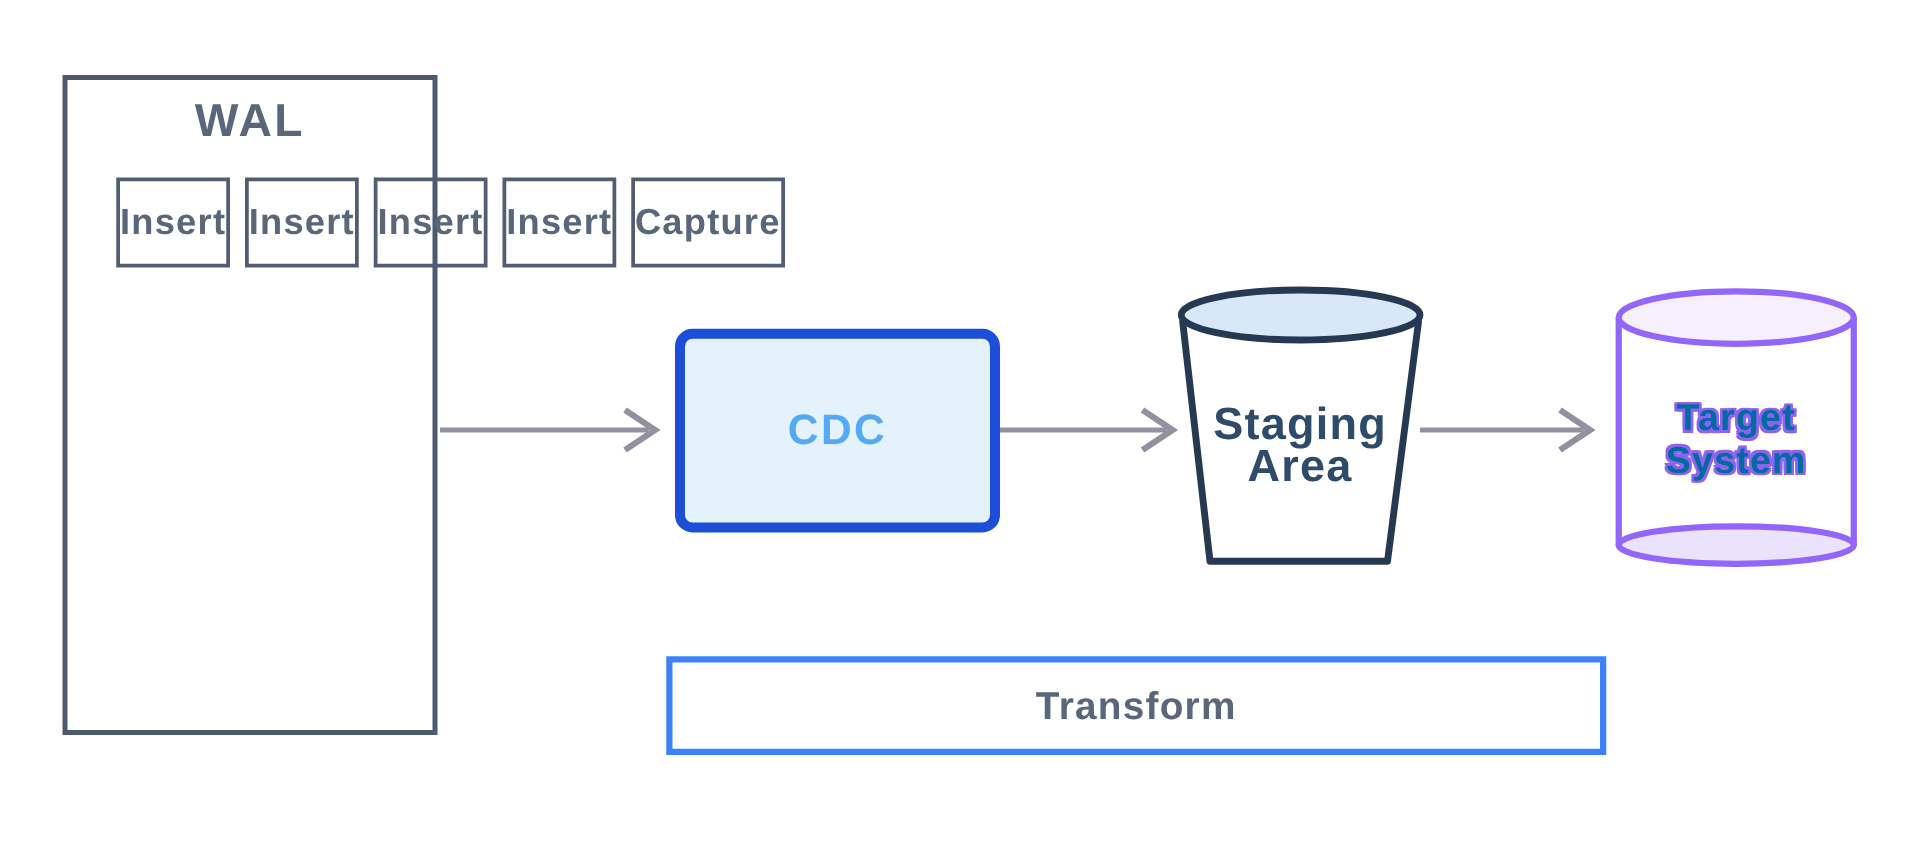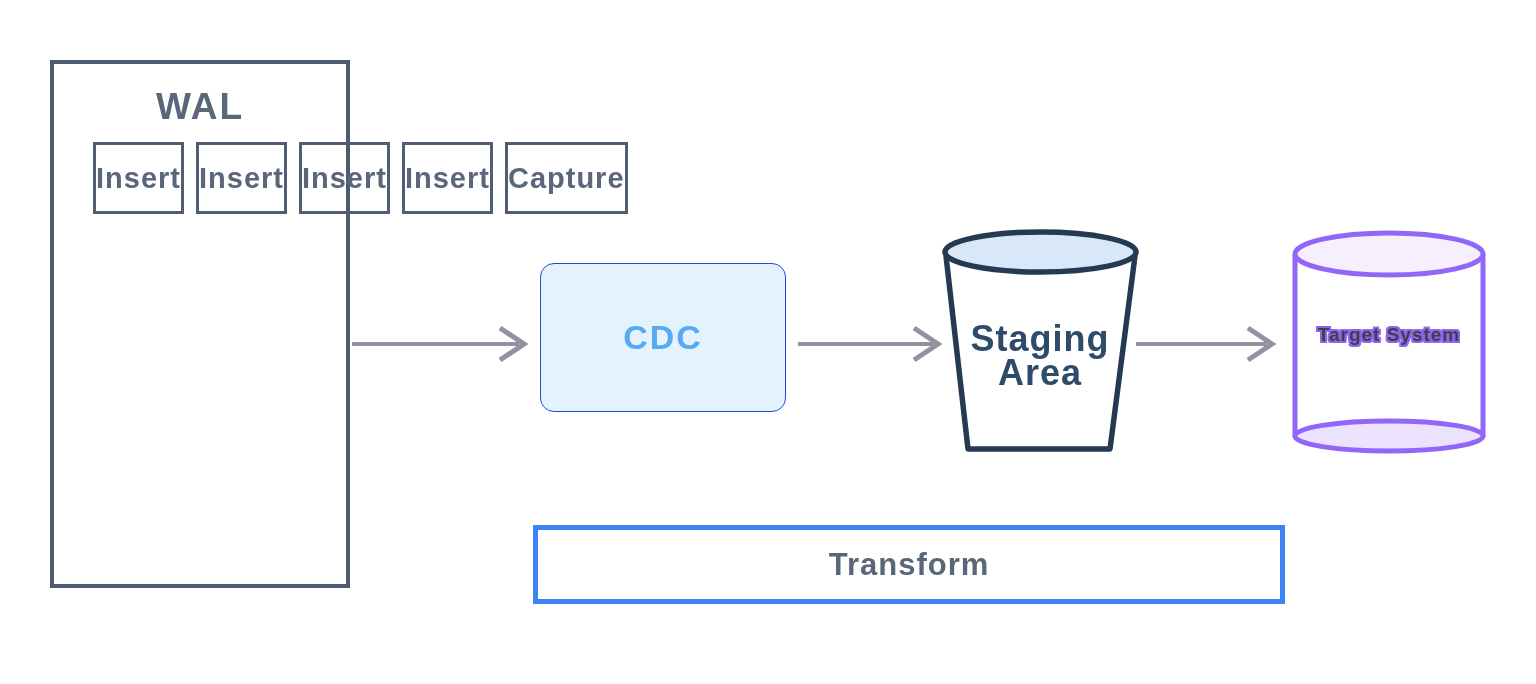--- a/index.html
+++ b/index.html
@@ -25,21 +25,21 @@
 
   
   .wal-box {
     position: absolute;
     left: 50px; top: 60px;
     width: 292px; height: 520px;
     border: 4px solid #4e5a70;
     box-sizing: content-box;
   }
   .wal-title {
-    margin-top: 22px;
+    margin-top: 12px;
     text-align: center;
     font-size: 37px;
     font-weight: bold;
     letter-spacing: 2px;
     color: #5a6679;
   }
   .wal-entries {
     position: absolute;
     left: 39px; top: 78px;
     width: 213px;
@@ -65,21 +65,21 @@
     left: 0; top: 0;
     width: 1536px; height: 684px;
   }
 
   
   .cdc-node {
     position: absolute;
     left: 540px; top: 263px;
     width: 244px; height: 147px;
     background: #e3f2fd;
-    border: 1px solid #1d4ed8;
+    border: 8px solid #1d4ed8;
     border-radius: 14px;
     display: flex;
     align-items: center;
     justify-content: center;
     font-size: 34px;
     font-weight: bold;
     letter-spacing: 2px;
     color: #56aaf4;
   }
 
@@ -95,25 +95,25 @@
     letter-spacing: 1px;
     color: #2e4c6a;
   }
 
   
   .target-label {
     position: absolute;
     left: 1314px; top: 318px;
     width: 150px;
     text-align: center;
-    font-size: 19px;
+    font-size: 30px;
     font-weight: bold;
     line-height: 34px;
     letter-spacing: 1px;
-    color: #404040;
+    color: #0369a1;
     text-shadow:
       -2px -2px 0 #8d63f0,  2px -2px 0 #8d63f0,
       -2px  2px 0 #8d63f0,  2px  2px 0 #8d63f0,
       -2px  0   0 #8d63f0,  2px  0   0 #8d63f0,
        0   -2px 0 #8d63f0,  0    2px 0 #8d63f0;
   }
 
   
   .transform-box {
     position: absolute;

